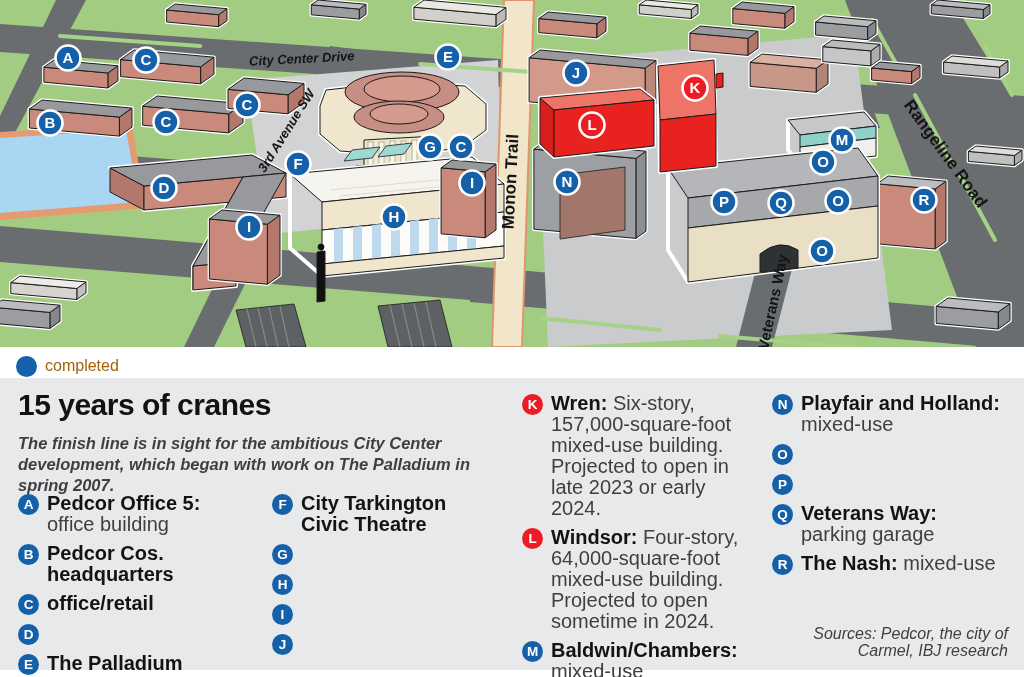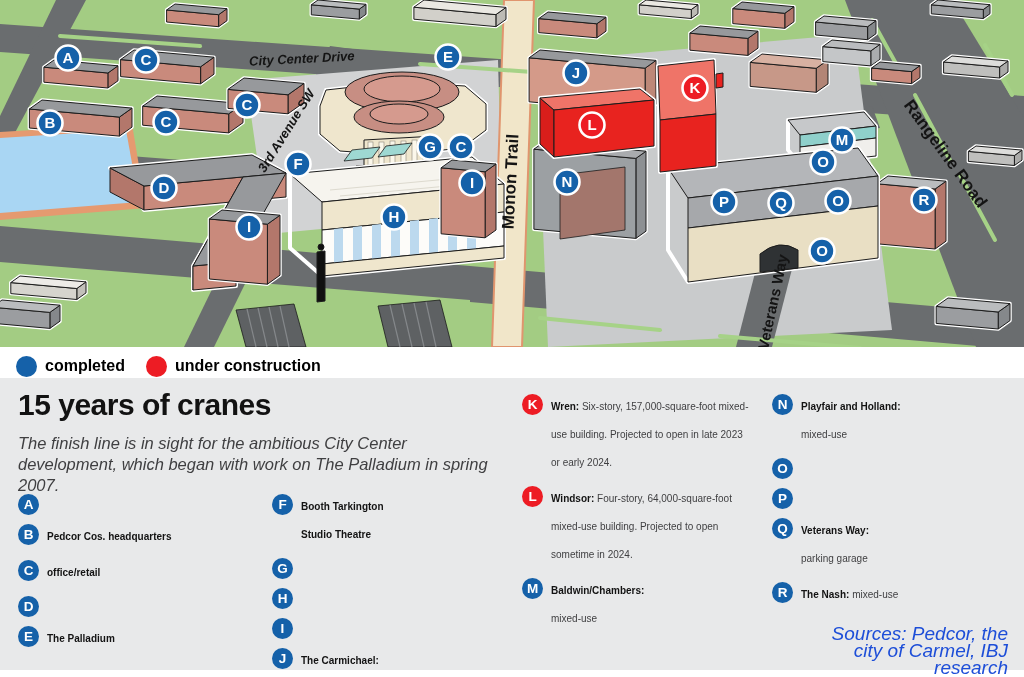--- a/index.html
+++ b/index.html
@@ -1,34 +1,34 @@
 <!DOCTYPE html>
 <html><head>
 <meta charset="utf-8">
 <style>
   html,body{margin:0;padding:0;}
   body{width:1024px;height:677px;position:relative;font-family:"Liberation Sans",sans-serif;background:#fff;overflow:hidden;}
   #map-area{position:absolute;left:0;top:0;width:1024px;height:347px;}
   #legend-bar{position:absolute;left:0;top:347px;width:1024px;height:38px;background:#ffffff;}
   .legend-item{position:absolute;top:0;height:38px;display:flex;align-items:center;gap:8px;}
   .legend-dot{width:21px;height:21px;border-radius:50%;flex:0 0 21px;}
-  .legend-label{font-size:16px;font-weight:bold;color:#000000;}
+  .legend-label{font-size:16px;font-weight:normal;color:#a16207;}
   #info-panel{position:absolute;left:0;top:378px;width:1024px;height:292px;background:#e8e9ea;}
   #title{position:absolute;left:18px;top:10px;font-size:30px;font-weight:bold;color:#121212;letter-spacing:-0.5px;}
-  #subtitle{position:absolute;left:18px;top:55px;width:492px;font-size:16.5px;font-style:italic;color:#3f3f41;line-height:21px;}
+  #subtitle{position:absolute;left:18px;top:55px;width:492px;font-size:16.5px;font-style:italic;color:#3f3f41;line-height:21px;font-weight:bold;}
   .col{position:absolute;}
   #col1{left:18px;top:115px;width:252px;}
   #col2{left:272px;top:115px;width:246px;}
   #col3{left:522px;top:15px;width:232px;}
   #col4{left:772px;top:15px;width:248px;}
   .entry{display:flex;gap:8px;margin-bottom:8px;}
   .badge{width:21px;height:21px;border-radius:50%;color:#fff;font-weight:bold;font-size:13.5px;display:flex;align-items:center;justify-content:center;flex:0 0 21px;margin-top:1px;}
-  .etext{font-size:10px;line-height:28px;color:#3f3f41;}
+  .etext{font-size:20px;line-height:21px;color:#3f3f41;}
   .etext b{color:#131313;}
-  #sources{position:absolute;left:808px;top:247px;width:200px;text-align:right;font-size:19px;font-style:italic;color:#1d4ed8;line-height:17px;}
+  #sources{position:absolute;left:808px;top:247px;width:200px;text-align:right;font-size:16px;font-style:italic;color:#404040;line-height:17px;}
   .street{fill:#141414;font-weight:bold;text-anchor:middle;font-family:"Liberation Sans",sans-serif;}
   .street.it{font-style:italic;}
   .mletter{font:bold 15px "Liberation Sans",sans-serif;fill:#fff;text-anchor:middle;}
 </style>
 </head>
 <body>
 
 <div id="map-area">
 <svg id="map" viewBox="0 0 1024 347" width="1024" height="347" xmlns="http://www.w3.org/2000/svg">
   <g id="ground">
@@ -389,66 +389,62 @@
         </g>
       </g>
 </svg>
 </div>
 
 <div id="legend-bar">
   <div class="legend-item" style="left:16px">
     <span class="legend-dot" id="dot-completed" style="background: rgb(21, 97, 169);"></span>
     <span class="legend-label">completed</span>
   </div>
-  <div class="legend-item" style="left:146px">
-    <span class="legend-dot" id="dot-uc" style="background: rgb(237, 28, 36);"></span>
-    <span class="legend-label">under construction</span>
-  </div>
 </div>
 
 <div id="info-panel">
   <div id="title">15 years of cranes</div>
   <div id="subtitle">The finish line is in sight for the ambitious City Center development, which began with work on The Palladium in spring 2007.</div>
   <div class="col" id="col1">
       <div class="entry">
         <span class="badge" style="background: rgb(21, 97, 169);">A</span>
+        <div class="etext"><b>Pedcor Office 5:</b><br><span>office building</span></div>
       </div>
       <div class="entry">
         <span class="badge" style="background: rgb(21, 97, 169);">B</span>
         <div class="etext"><b>Pedcor Cos. headquarters</b></div>
       </div>
       <div class="entry">
         <span class="badge" style="background: rgb(21, 97, 169);">C</span>
         <div class="etext"><b>office/retail</b></div>
       </div>
       <div class="entry">
         <span class="badge" style="background: rgb(21, 97, 169);">D</span>
       </div>
       <div class="entry">
         <span class="badge" style="background: rgb(21, 97, 169);">E</span>
         <div class="etext"><b>The Palladium</b></div>
       </div>
     </div>
   <div class="col" id="col2">
       <div class="entry">
         <span class="badge" style="background: rgb(21, 97, 169);">F</span>
-        <div class="etext"><b>Booth Tarkington</b><br><b>Studio Theatre</b></div>
+        <div class="etext"><b>City Tarkington</b><br><b>Civic Theatre</b></div>
       </div>
       <div class="entry">
         <span class="badge" style="background: rgb(21, 97, 169);">G</span>
       </div>
       <div class="entry">
         <span class="badge" style="background: rgb(21, 97, 169);">H</span>
       </div>
       <div class="entry">
         <span class="badge" style="background: rgb(21, 97, 169);">I</span>
       </div>
       <div class="entry">
         <span class="badge" style="background: rgb(21, 97, 169);">J</span>
-        <div class="etext"><b>The Carmichael:</b><br><span>122-room hotel</span></div>
       </div>
     </div>
   <div class="col" id="col3">
       <div class="entry">
         <span class="badge" style="background: rgb(237, 28, 36);">K</span>
         <div class="etext"><b>Wren:</b> <span>Six-story, 157,000-square-foot mixed-use building. Projected to open in late 2023 or early 2024.</span></div>
       </div>
       <div class="entry">
         <span class="badge" style="background: rgb(237, 28, 36);">L</span>
         <div class="etext"><b>Windsor:</b> <span>Four-story, 64,000-square-foot mixed-use building. Projected to open sometime in 2024.</span></div>

